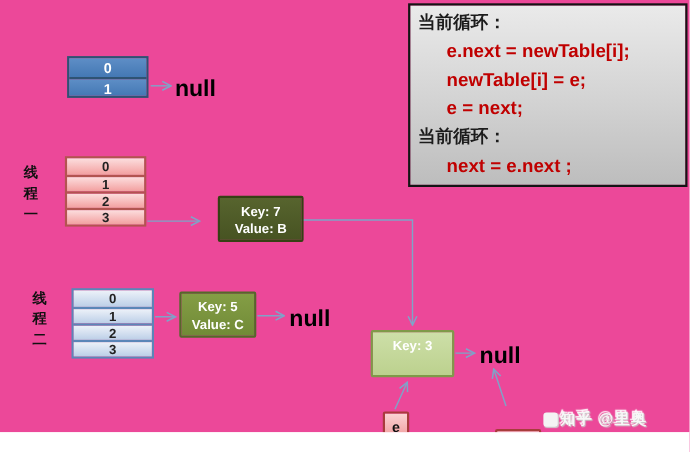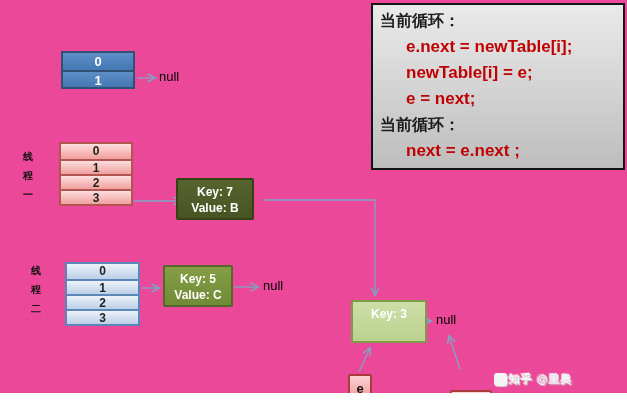--- a/index.html
+++ b/index.html
@@ -40,55 +40,55 @@
 
   .t2-table{left:65px;top:262px;width:75px;border:2px solid #5b86b8;}
   .t2-table .cell{
     height:15px;line-height:15px;font-size:12px;color:#222222;
     background:linear-gradient(180deg,#edf2f9 0%,#c3d4ea 85%,#bccee6 100%);
   }
   .t2-table .cell + .cell{border-top:2px solid #5b86b8;}
 
   
   .thread-label{
-    position:absolute;z-index:2;width:18px;font-size:10px;line-height:19px;
+    position:absolute;z-index:2;width:18px;font-size:13px;line-height:19px;
     color:#111111;font-weight:bold;word-break:break-all;text-align:center;
   }
   .t1-label{left:19px;top:147px;}
   .t2-label{left:27px;top:261px;}
 
   
   .key-node{
     position:absolute;z-index:2;box-sizing:border-box;border-radius:2px;
     text-align:center;color:#ffffff;font-weight:bold;font-size:12px;line-height:16px;
     padding-top:4px;
   }
-  .key7{left:176px;top:178px;width:78px;height:42px;background:linear-gradient(180deg,#57642e,#475322);border:2px solid #364114;}
+  .key7{left:198px;top:178px;width:78px;height:42px;background:linear-gradient(180deg,#57642e,#475322);border:2px solid #364114;}
   .key5{left:163px;top:265px;width:70px;height:42px;background:linear-gradient(180deg,#849e45,#718a37);border:2px solid #55682a;}
-  .key3{left:351px;top:300px;width:76px;height:43px;background:linear-gradient(180deg,#cddfa8,#bcd18e);border:2px solid #7f9a49;}
+  .key3{left:337px;top:300px;width:76px;height:43px;background:linear-gradient(180deg,#cddfa8,#bcd18e);border:2px solid #7f9a49;}
 
   
-  .null-label{position:absolute;z-index:2;font-weight:normal;font-size:13px;color:#000000;}
+  .null-label{position:absolute;z-index:2;font-weight:bold;font-size:21px;color:#000000;}
   .null1{left:159px;top:69px;}
   .null2{left:263px;top:278px;}
   .null3{left:436px;top:312px;}
 
   
   .ptr-box{
     position:absolute;z-index:2;box-sizing:border-box;border-radius:2px;
     background:linear-gradient(180deg,#fbd3d3 0%,#ee9393 100%);
     border:2px solid #a83c3c;text-align:center;font-weight:bold;font-size:13px;color:#111111;
   }
   .e-box{left:348px;top:374px;width:24px;height:30px;line-height:26px;}
   .next-box{left:438px;top:390px;width:42px;height:27px;line-height:23px;margin-left:12px;}
 
   
   .watermark{
     position:absolute;left:494px;top:372px;z-index:2;display:flex;align-items:center;gap:2px;
-    font-size:11px;font-weight:bold;letter-spacing:1px;
+    font-size:14px;font-weight:bold;letter-spacing:1px;
     color:#f7f7f7;text-shadow:1px 1px 1px #c8c8c8,-1px -1px 1px #ffffff;
     user-select:none;
   }
   .watermark .wm-icon{
     display:inline-block;width:13px;height:13px;border-radius:3px;
     background:#f4f4f4;box-shadow:1px 1px 1px #cfcfcf;
   }
 </style>
 </head>
 <body>

